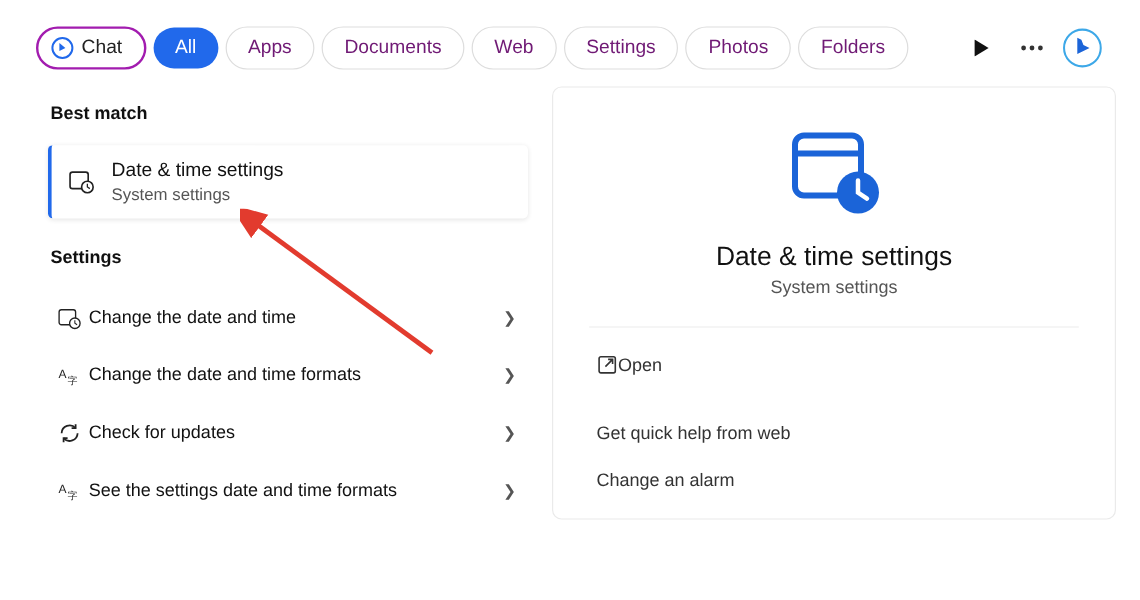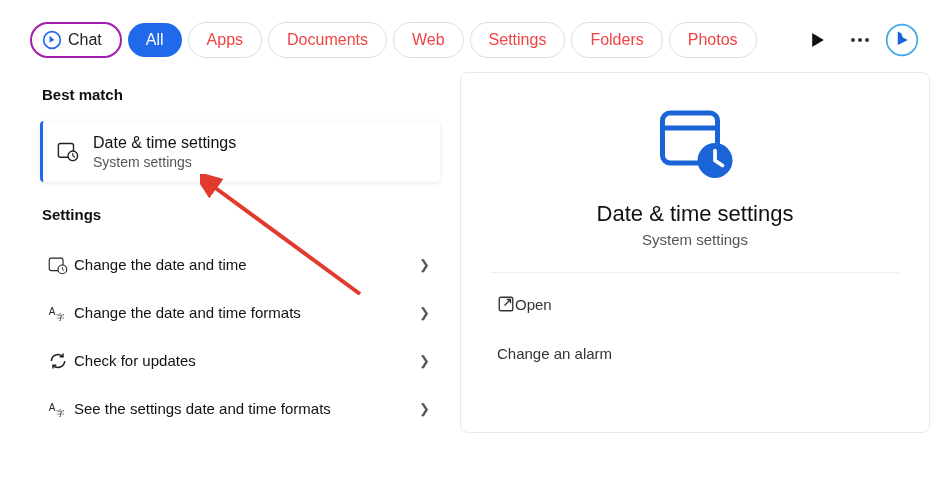--- a/index.html
+++ b/index.html
@@ -1,20 +1,20 @@
 <!DOCTYPE html>
 <html><head>
   <meta charset="utf-8">
   <style>
     * { margin: 0; padding: 0; box-sizing: border-box; font-family: 'Segoe UI', sans-serif; }
     body { background: #fff; width: 950px; height: 500px; overflow: hidden; position: relative; }
     
     .topbar { display: flex; align-items: center; padding: 22px 30px 18px 30px; gap: 6px; }
     .chat-btn { display: flex; align-items: center; gap: 6px; border: 2px solid #a21caf; border-radius: 22px; padding: 6px 18px 6px 10px; font-size: 16px; color: #222; background: #fff; }
-    .pill { border-radius: 22px; padding: 8px 18px; font-size: 16px; color: #ef4444; cursor: pointer; border: none; background: transparent; }
+    .pill { border-radius: 22px; padding: 8px 18px; font-size: 16px; color: #701a75; cursor: pointer; border: none; background: transparent; }
     .pill.active { background: #2169eb; color: #fff; }
     .pill.inactive { background: #fff; border: 1px solid #ddd; }
     .spacer { flex: 1; }
     .top-icon { width: 36px; height: 36px; display: flex; align-items: center; justify-content: center; cursor: pointer; }
     .bing-logo { width: 36px; height: 36px; }
     
     .content { display: flex; padding: 0 20px 0 40px; gap: 20px; }
     .left { flex: 0 0 400px; }
     .right { flex: 1; border: 1px solid #eaeaea; border-radius: 8px; padding: 30px 30px 0 30px; margin-top: -4px; }
     
@@ -49,22 +49,22 @@
         <circle cx="12" cy="12" r="10" fill="none" stroke="#2169eb" stroke-width="2"></circle>
         <path d="M9 7 L9 15 L15 12 Z" fill="#2169eb"></path>
       </svg>
     <span>Chat</span>
   </div>
   <button class="pill active">All</button>
   <button class="pill inactive">Apps</button>
   <button class="pill inactive">Documents</button>
   <button class="pill inactive">Web</button>
   <button class="pill inactive">Settings</button>
+  <button class="pill inactive">Photos</button>
   <button class="pill inactive">Folders</button>
-  <button class="pill inactive">Photos</button>
   <div class="spacer"></div>
   <div class="top-icon">
       <svg width="14" height="14" viewBox="0 0 10 12">
         <path d="M0 0 L10 6 L0 12 Z" fill="#111"></path>
       </svg>
     </div>
   <div class="top-icon">
       <svg width="20" height="6" viewBox="0 0 20 6">
         <circle cx="3" cy="3" r="2" fill="#333"></circle>
         <circle cx="10" cy="3" r="2" fill="#333"></circle>
@@ -153,20 +153,21 @@
       <div class="title">Date &amp; time settings</div>
       <div class="sub">System settings</div>
     </div>
     <div class="right-action">
       <svg width="18" height="18" viewBox="0 0 24 24">
           <rect x="3" y="3" width="18" height="18" rx="2" fill="none" stroke="#333" stroke-width="1.8"></rect>
           <path d="M10 14 L18 6 M13 6 L18 6 L18 11" fill="none" stroke="#333" stroke-width="1.8"></path>
         </svg>
       <span>Open</span>
     </div>
+    <div class="right-help">Get quick help from web</div>
     <div class="right-link">Change an alarm</div>
   </div>
 </div>
 
 <svg class="arrow" width="180" height="130">
   <defs>
       <marker id="ah" markerWidth="10" markerHeight="10" refX="2" refY="3" orient="auto">
         <path d="M0,0 L0,6 L8,3 Z" fill="#e23b2e"></path>
       </marker>
     </defs>

